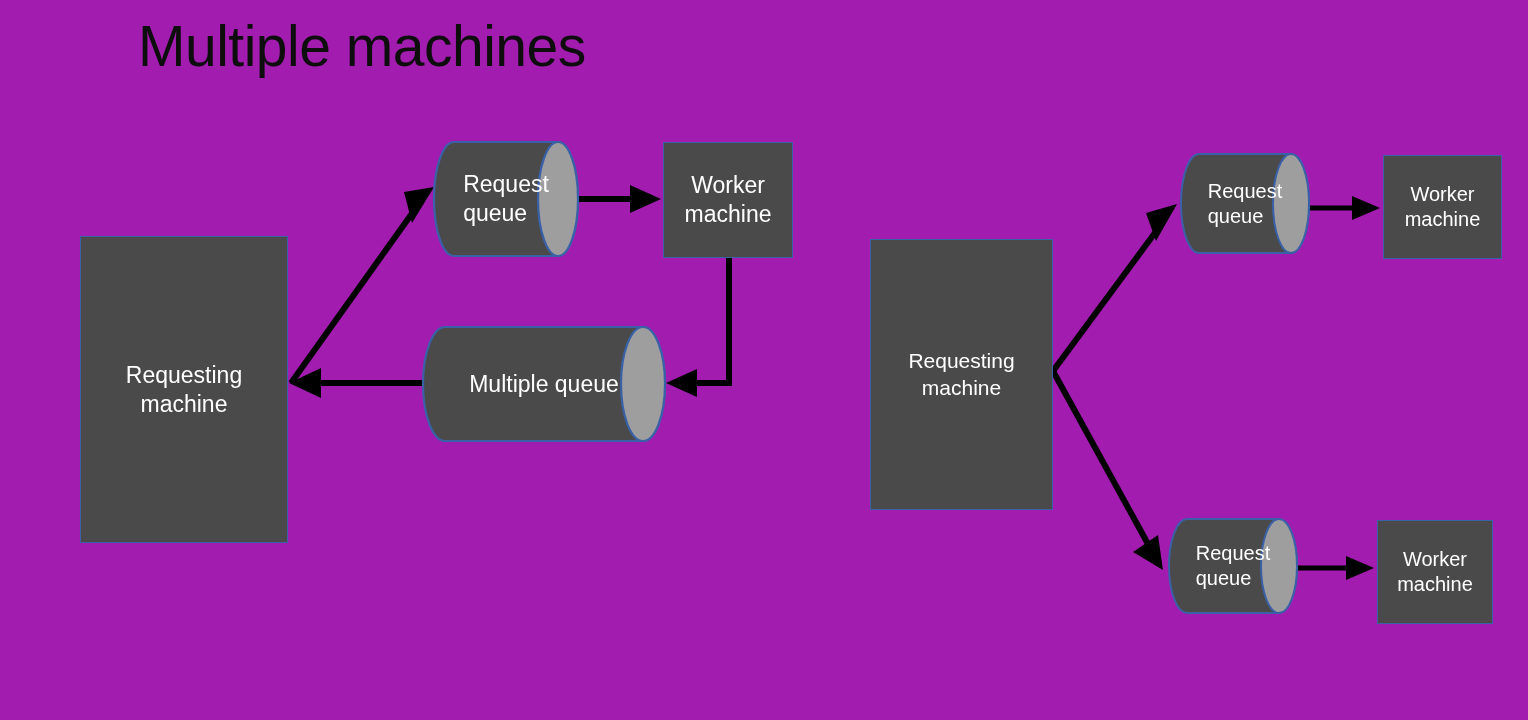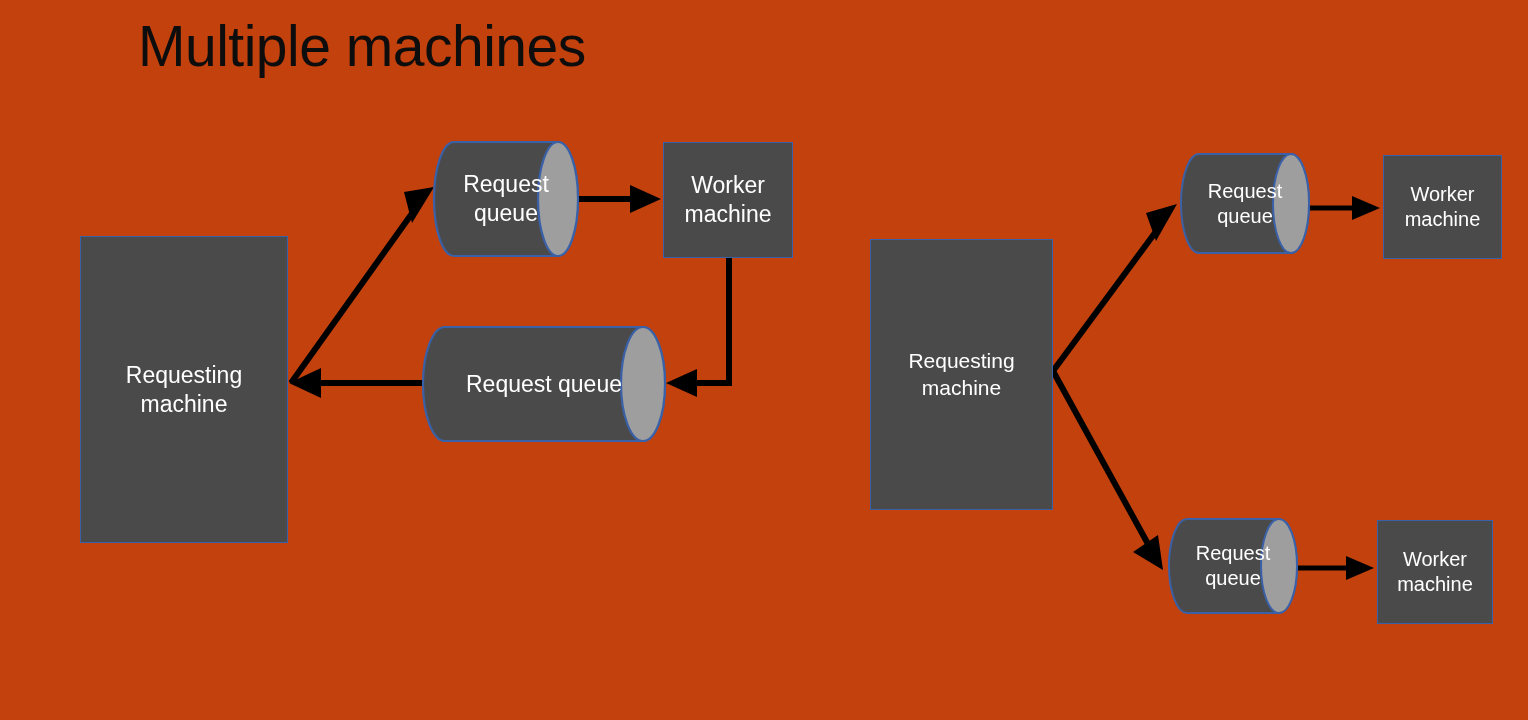--- a/index.html
+++ b/index.html
@@ -8,21 +8,21 @@
     padding: 0;
     background: #ffffff;
   }
   body {
     font-family: "Liberation Sans", sans-serif;
   }
   #slide {
     position: relative;
     width: 1528px;
     height: 720px;
-    background: #c2410c;
+    background: #a21caf;
     overflow: hidden;
   }
   #slide-title {
     position: absolute;
     left: 138px;
     top: 14px;
     font-size: 57px;
     line-height: 1.15;
     color: #0d0d0d;
     font-weight: 400;
@@ -61,21 +61,21 @@
   }
   .cyl .cyl-label {
     position: absolute;
     left: 0;
     top: 0;
     width: 100%;
     height: 100%;
     display: flex;
     align-items: center;
     justify-content: center;
-    text-align: center;
+    text-align: left;
     color: #ffffff;
     font-size: 23px;
     line-height: 1.24;
     pointer-events: none;
   }
   .conn {
     position: absolute;
     left: 0;
     top: 0;
     width: 1528px;
@@ -169,21 +169,21 @@
       <div>machine</div>
     </div>
   </div>
 
   <div class="cyl" style="left:421px; top:325px; width:246px; height:118px;">
     <svg class="cyl-svg" viewBox="0 0 246 118" preserveAspectRatio="none">
       <path d="M24,2 H222 A22,57 0 0 1 222,116 H24 A22,57 0 0 1 24,2 Z" fill="#4a4a4a" stroke="#3a61a8" stroke-width="2.2"></path>
       <ellipse cx="222" cy="59" rx="22" ry="57" fill="#9e9e9e" stroke="#3a61a8" stroke-width="2.2"></ellipse>
     </svg>
     <div class="cyl-label" style="padding-right:48px;">
-      <div>Request queue</div>
+      <div>Multiple queue</div>
     </div>
   </div>
 
   <div class="node box" style="left:870px; top:233px; width:183px; height:271px; font-size:21px;">
     <div>
       <div>Requesting</div>
       <div>machine</div>
     </div>
   </div>
 

